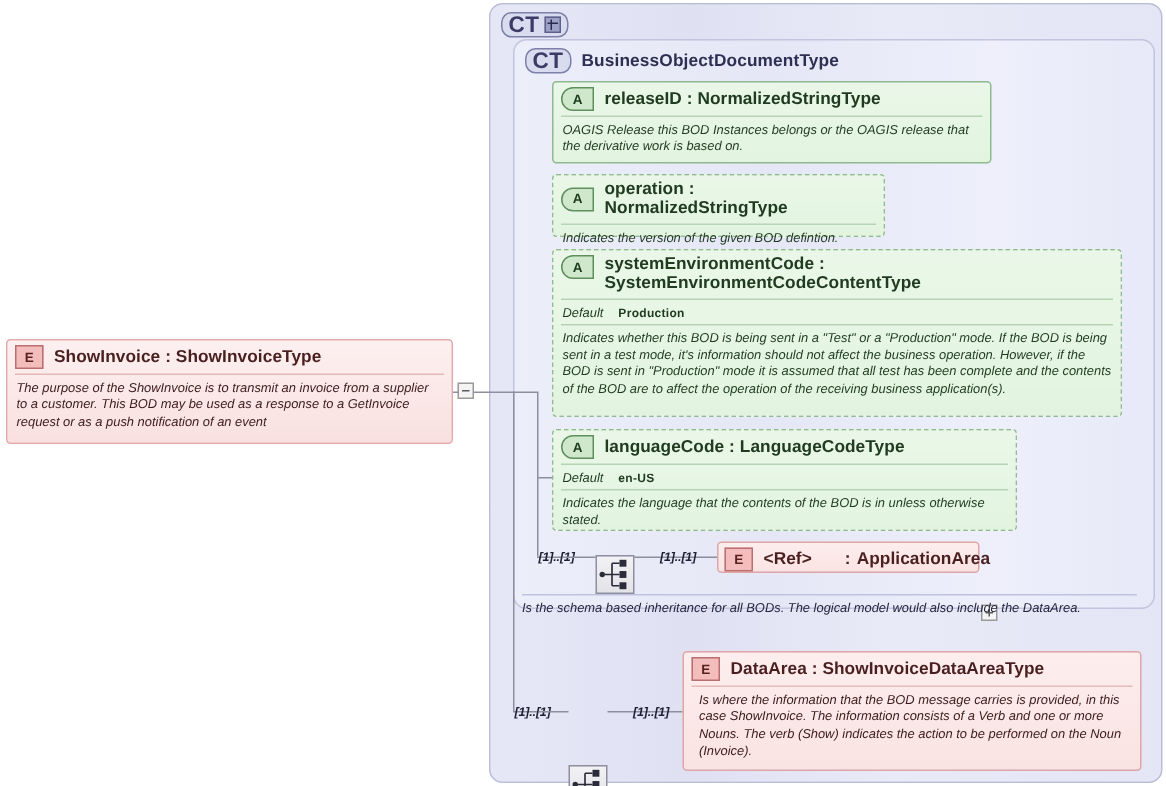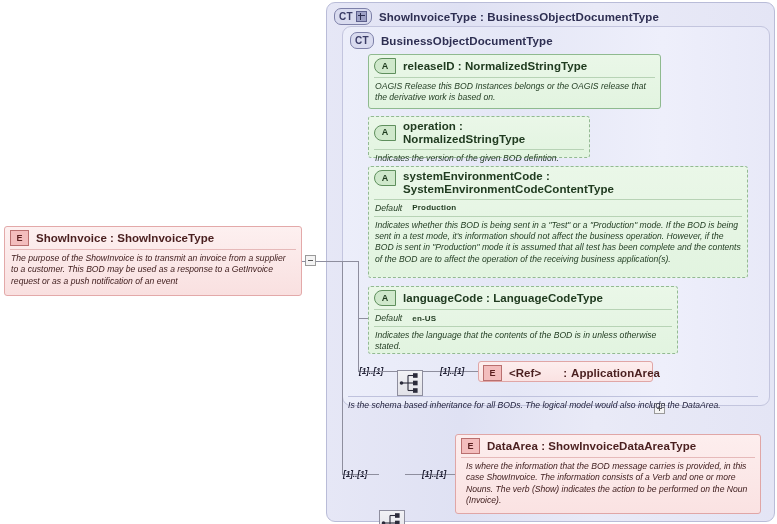--- a/index.html
+++ b/index.html
@@ -37,21 +37,21 @@
     display: flex; align-items: center; gap: 7px;
     padding-left: 7px; padding-top: 5px;
     white-space: nowrap;
   }
   .ct-badge {
     display: inline-flex; align-items: center; justify-content: center;
     height: 15px; padding: 0 4px;
     border: 1px solid #7d80a8;
     border-radius: 7px;
     background: #d9dbef;
-    font-size: 10px; font-weight: bold; color: #3a3c66;
+    font-size: 15px; font-weight: bold; color: #3a3c66;
     letter-spacing: .3px;
     line-height: 1;
   }
   .ct-badge .plusbox {
     display: inline-block; width: 9px; height: 9px;
     margin-left: 3px;
     background: #9ea1c6;
     border: 1px solid #5c5f8c;
     position: relative;
   }
@@ -75,21 +75,21 @@
   }
   .node-title {
     font-size: 11.5px; font-weight: bold;
     letter-spacing: .05px; line-height: 1.12;
   }
   .node-doc {
     font-size: 8.6px; font-style: italic; line-height: 1.32;
     padding: 3px 6px 4px 6px;
   }
   .node-default {
-    display: flex; align-items: center; gap: 10px;
+    display: flex; align-items: flex-end; gap: 10px;
     font-size: 8.6px;
     padding: 3px 6px 3px 6px;
   }
   .node-default .dk { font-style: italic; }
   .node-default .dv { font-weight: bold; font-size: 8px; letter-spacing: .2px; }
 
   
   .attr {
     border: 1px dashed #93b993;
     background: linear-gradient(to bottom, #eaf7e8 0%, #e2f4e0 100%);
@@ -184,21 +184,20 @@
 </style>
 </head>
 <body>
 
 <div class="abs ct-outer">
   <div class="ct-head">
     <span class="ct-badge">
       <span>CT</span>
         <span class="plusbox"></span>
     </span>
-    <span class="ct-title">ShowInvoiceType : BusinessObjectDocumentType</span>
   </div>
 </div>
 
 <div class="abs ct-inner">
   <div class="ct-head">
     <span class="ct-badge">
       <span>CT</span>
     </span>
     <span class="ct-title">BusinessObjectDocumentType</span>
   </div>

